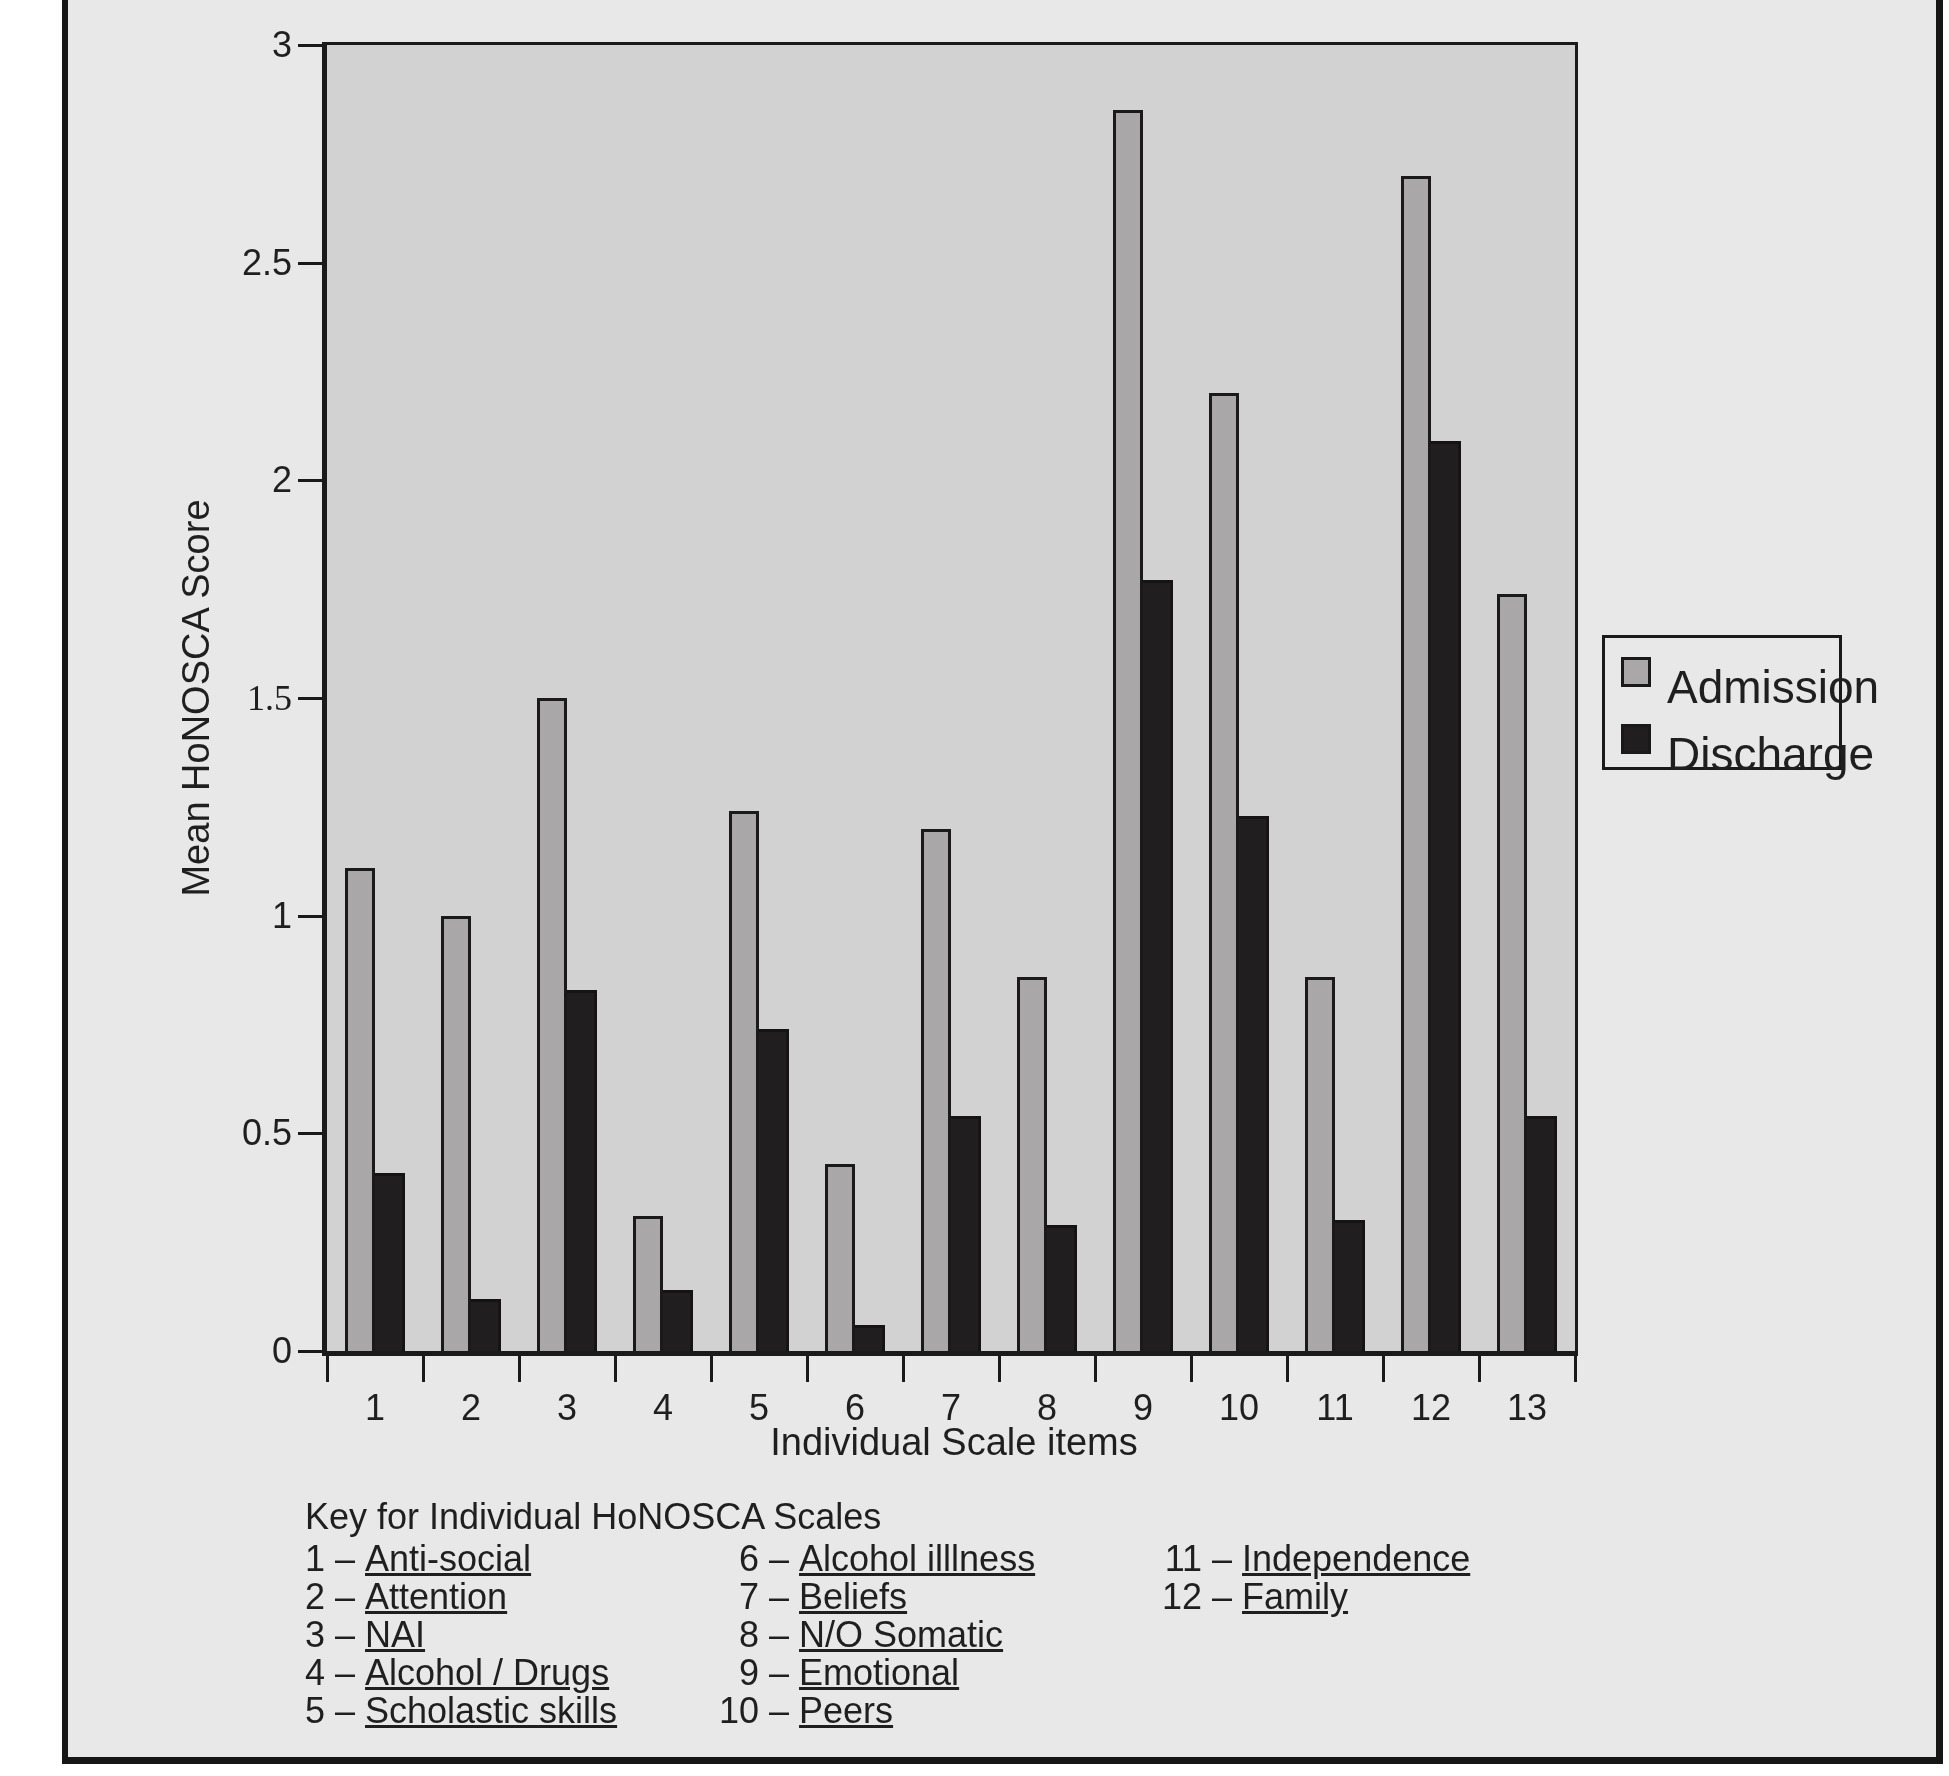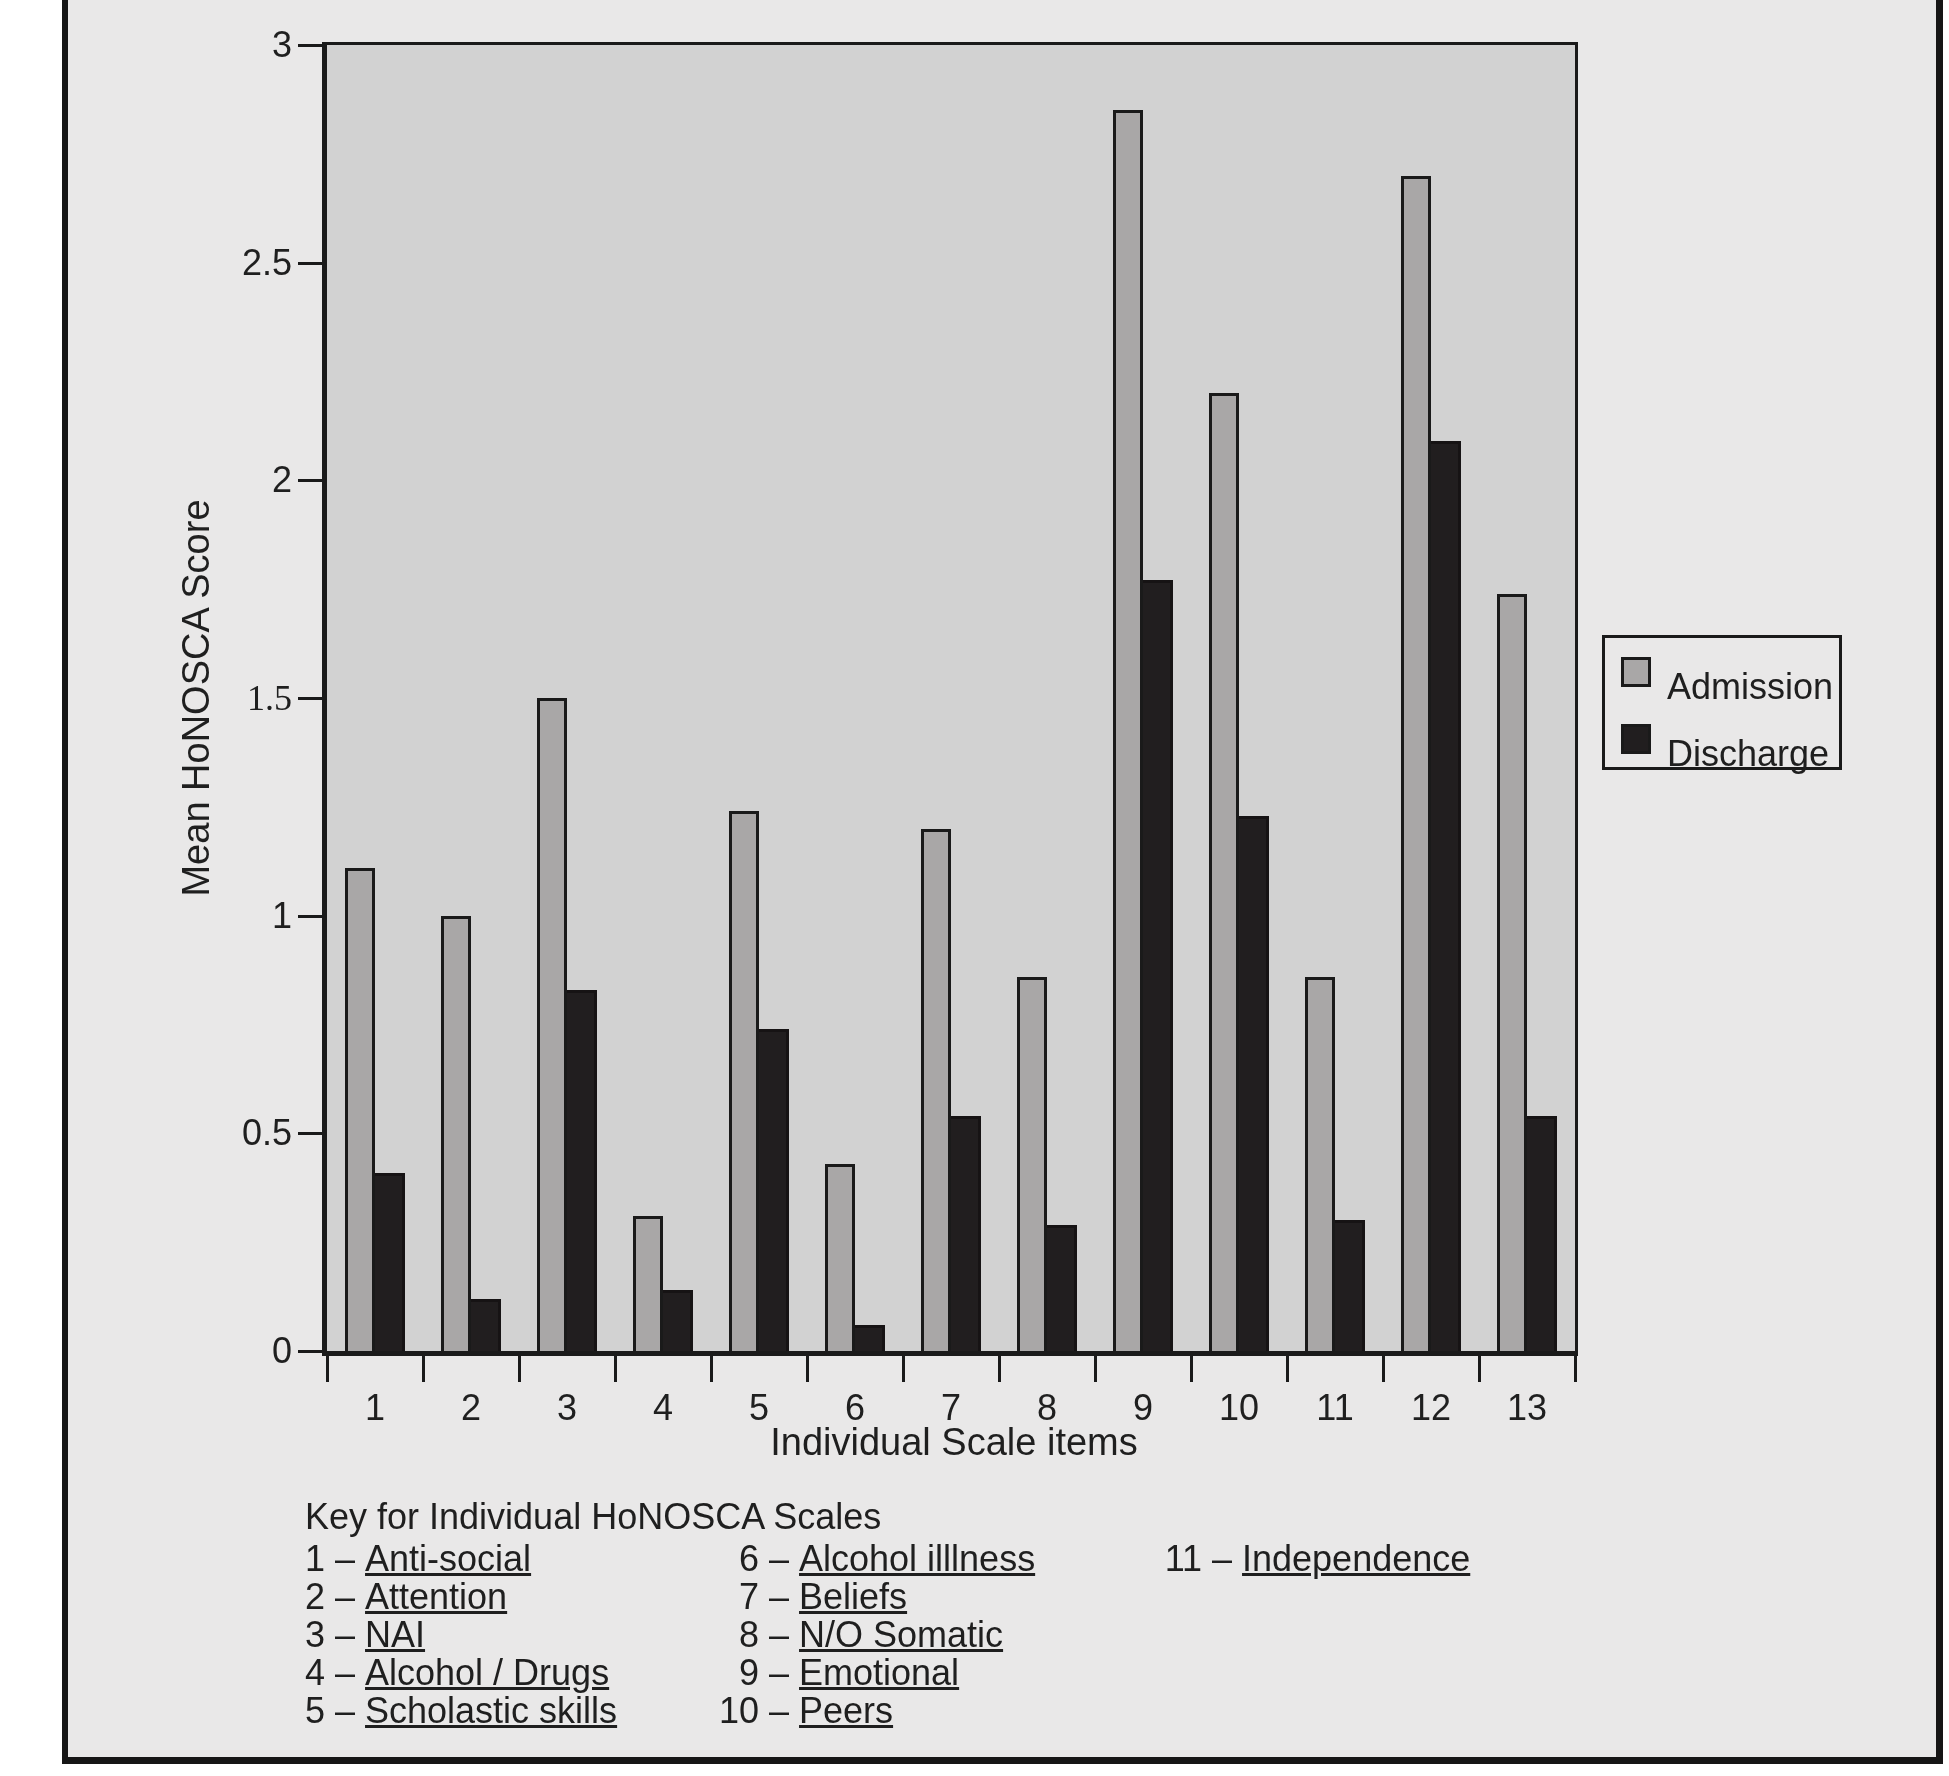--- a/index.html
+++ b/index.html
@@ -72,21 +72,21 @@
     box-sizing:border-box;border:3px solid #1a1a1a;
     background:#e9e8e8;
     display:flex;flex-direction:column;justify-content:space-evenly;
     padding-left:16px;
   }
   .legend-row{display:flex;align-items:center;gap:16px;}
   .legend-swatch{
     width:30px;height:30px;box-sizing:border-box;
     border:3px solid #1a1a1a;flex:0 0 auto;
   }
-  .legend-label{font-size:36px;line-height:36px;margin-top:31px;}
+  .legend-label{font-size:46px;line-height:36px;margin-top:31px;}
   .key-title{position:absolute;left:305px;top:1498px;font-size:36px;line-height:38px;}
   .key-col{position:absolute;top:1540px;font-size:36px;text-decoration:underline;}
   .key-col-1{left:303px;}
   .key-col-2{left:715px;}
   .key-col-3{left:1158px;}
   .key-line{height:38px;line-height:38px;white-space:nowrap;}
   .key-num{display:inline-block;text-align:right;}
   .key-col-1 .key-num{width:22px;}
   .key-col-2 .key-num,.key-col-3 .key-num{width:44px;}
   .key-sep{display:inline-block;margin:0 10px;}
@@ -223,14 +223,15 @@
     </div>
   <div class="key-col key-col-2" id="kc1">
       <div class="key-line"><span class="key-num">6</span><span class="key-sep">–</span><span class="key-label">Alcohol illlness</span></div>
       <div class="key-line"><span class="key-num">7</span><span class="key-sep">–</span><span class="key-label">Beliefs</span></div>
       <div class="key-line"><span class="key-num">8</span><span class="key-sep">–</span><span class="key-label">N/O Somatic</span></div>
       <div class="key-line"><span class="key-num">9</span><span class="key-sep">–</span><span class="key-label">Emotional</span></div>
       <div class="key-line"><span class="key-num">10</span><span class="key-sep">–</span><span class="key-label">Peers</span></div>
     </div>
   <div class="key-col key-col-3" id="kc2">
       <div class="key-line"><span class="key-num">11</span><span class="key-sep">–</span><span class="key-label">Independence</span></div>
+      <div class="key-line"><span class="key-num">12</span><span class="key-sep">–</span><span class="key-label">Family</span></div>
     </div>
 </div>
 
 </body></html>

